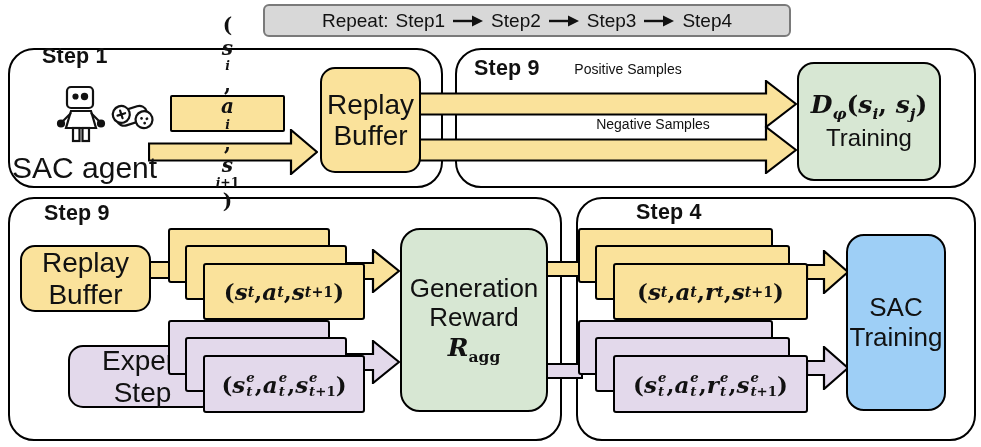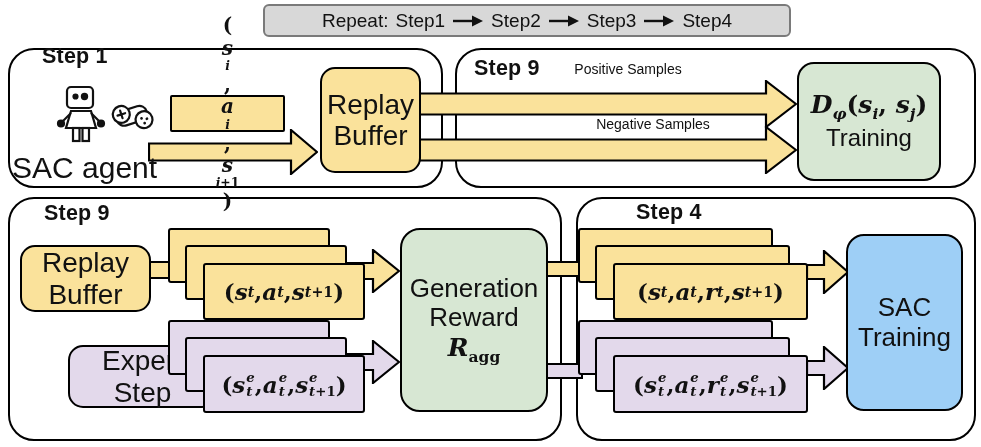--- a/index.html
+++ b/index.html
@@ -178,18 +178,18 @@
         <span><i>e</i></span>
         <span><i>t</i></span>
       </span>, <i>r</i><span class="ss">
         <span><i>e</i></span>
         <span><i>t</i></span>
       </span>, <i>s</i><span class="ss">
         <span><i>e</i></span>
         <span><i>t</i>+1</span>
       </span>)</div>
 
-  <div class="box blue" style="left:846px;top:234px;width:117px;height:177px;border-radius:18px;">
+  <div class="box blue" style="left:846px;top:234px;width:100px;height:177px;border-radius:18px;">
     <div style="font-size:26px;">SAC</div>
     <div style="font-size:26px;">Training</div>
   </div>
 
 </div>
 
 </body></html>

